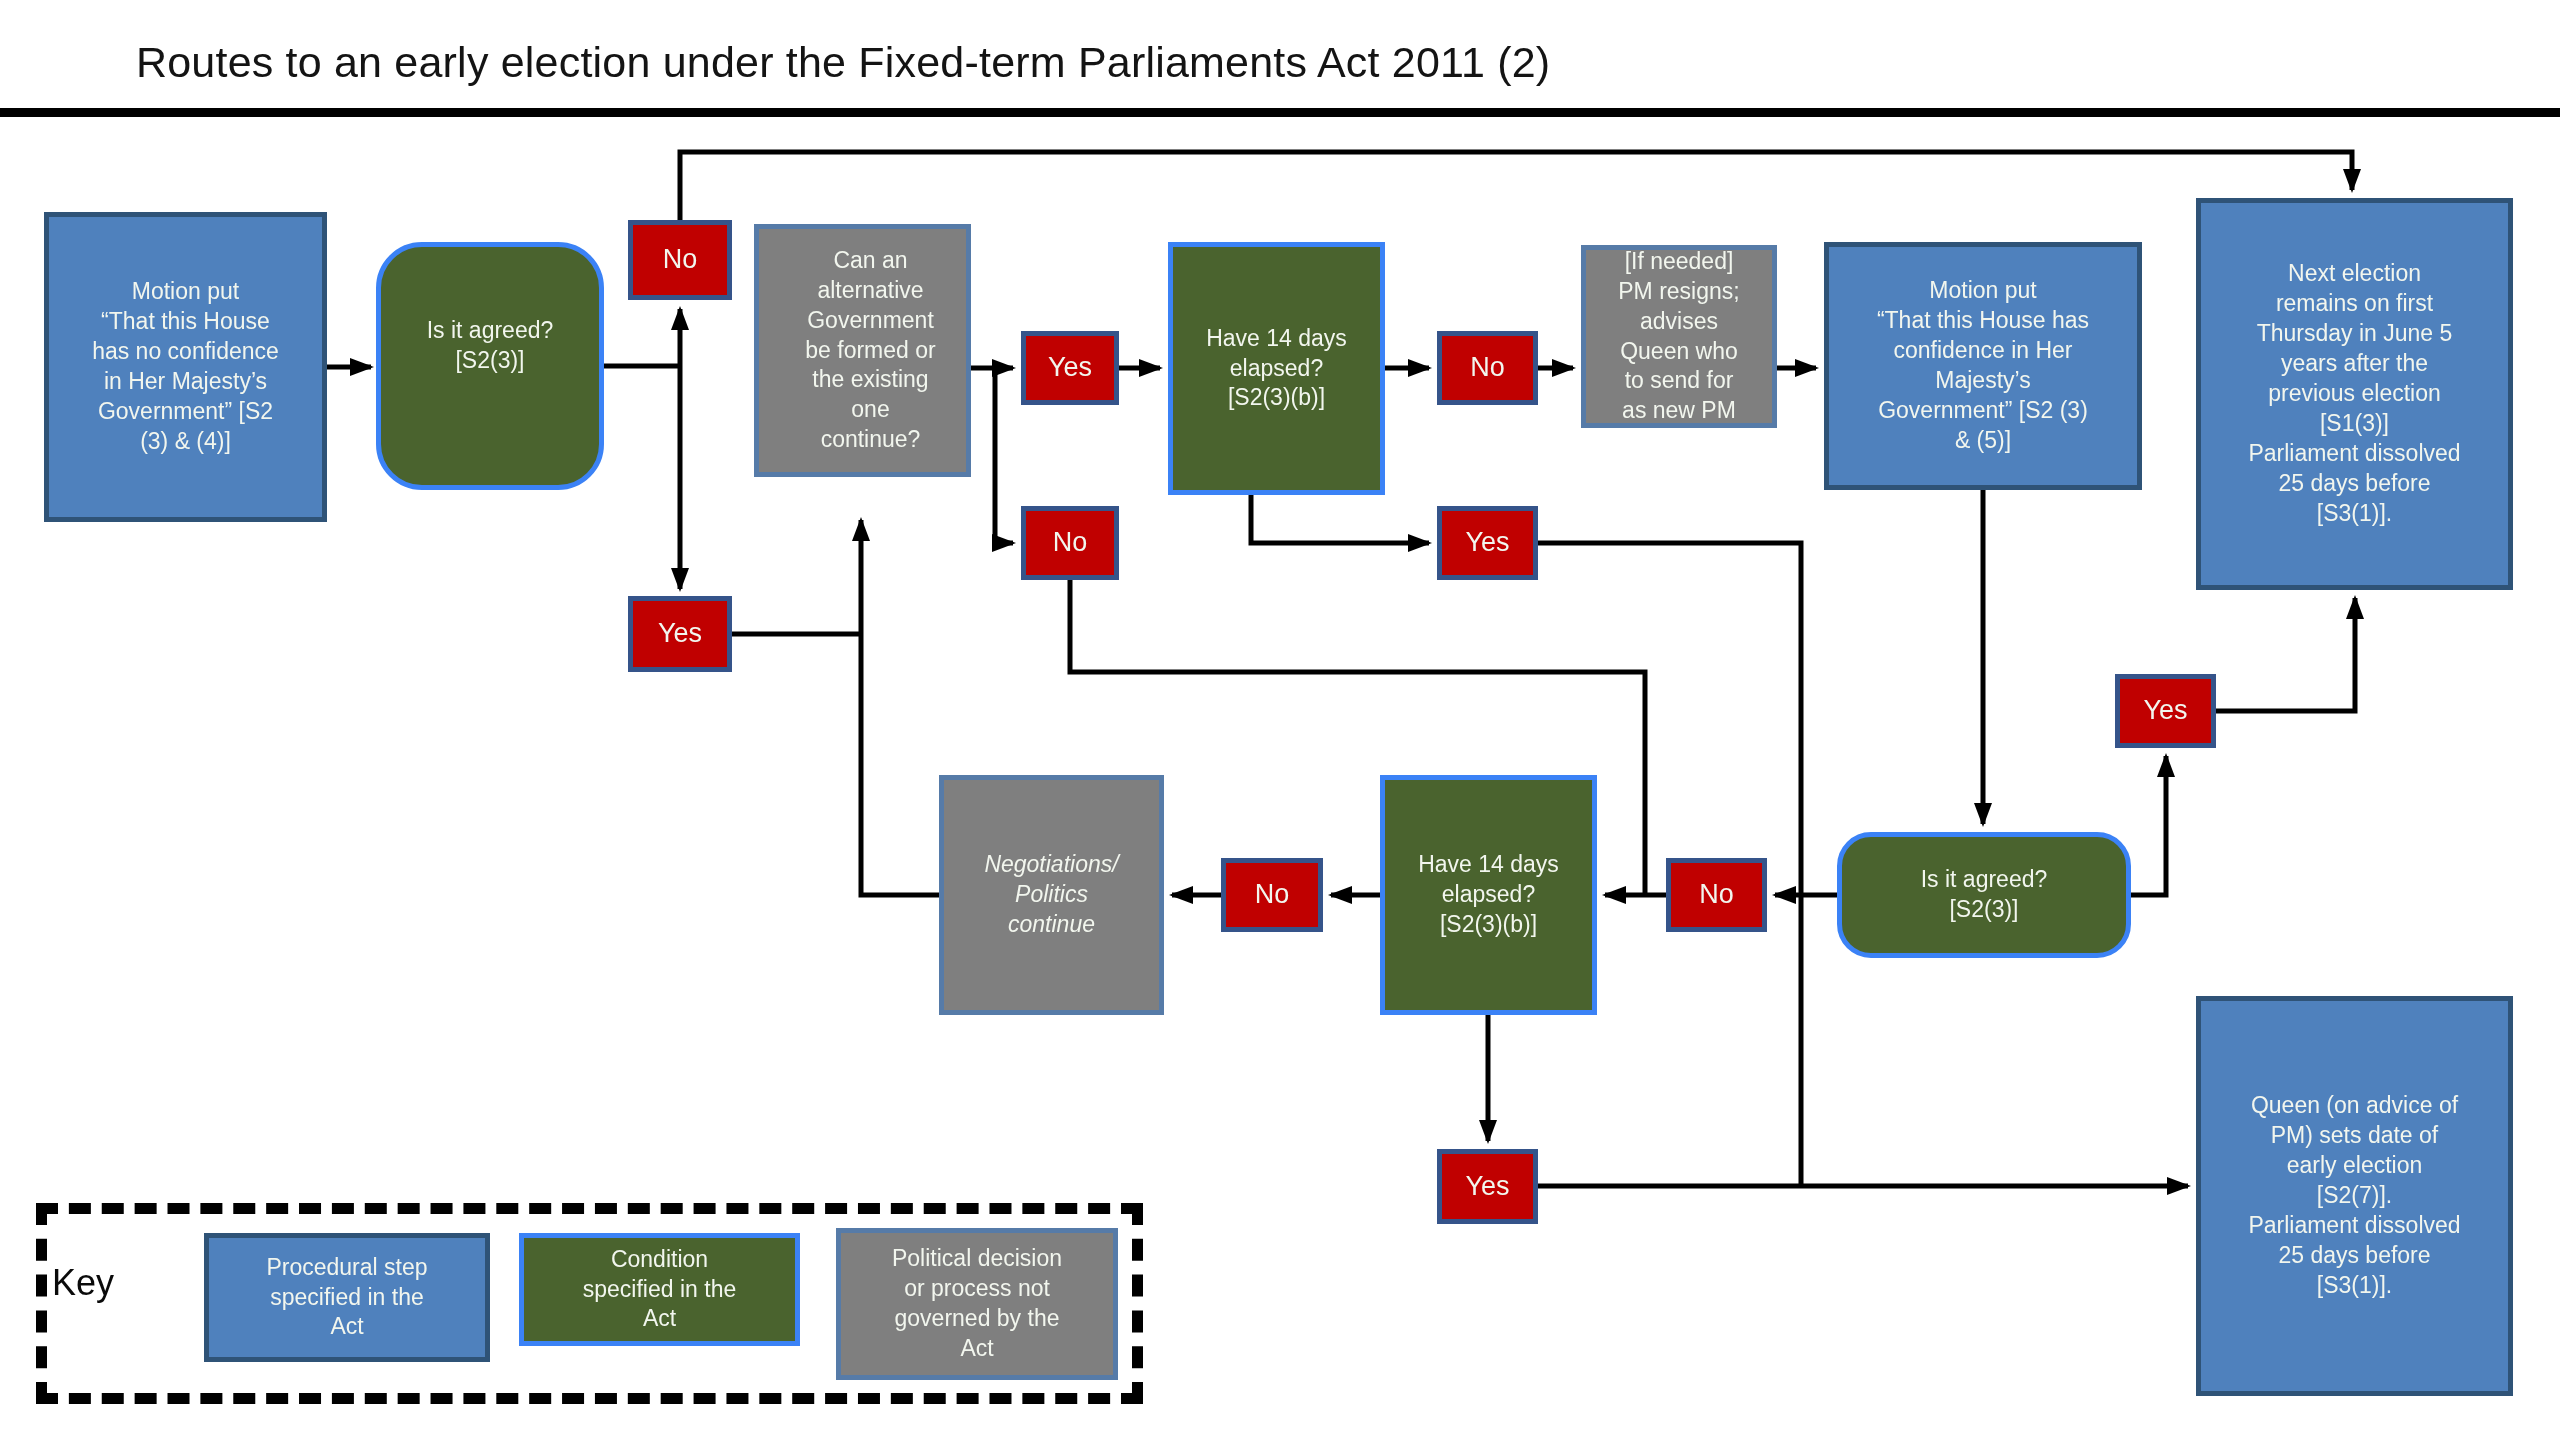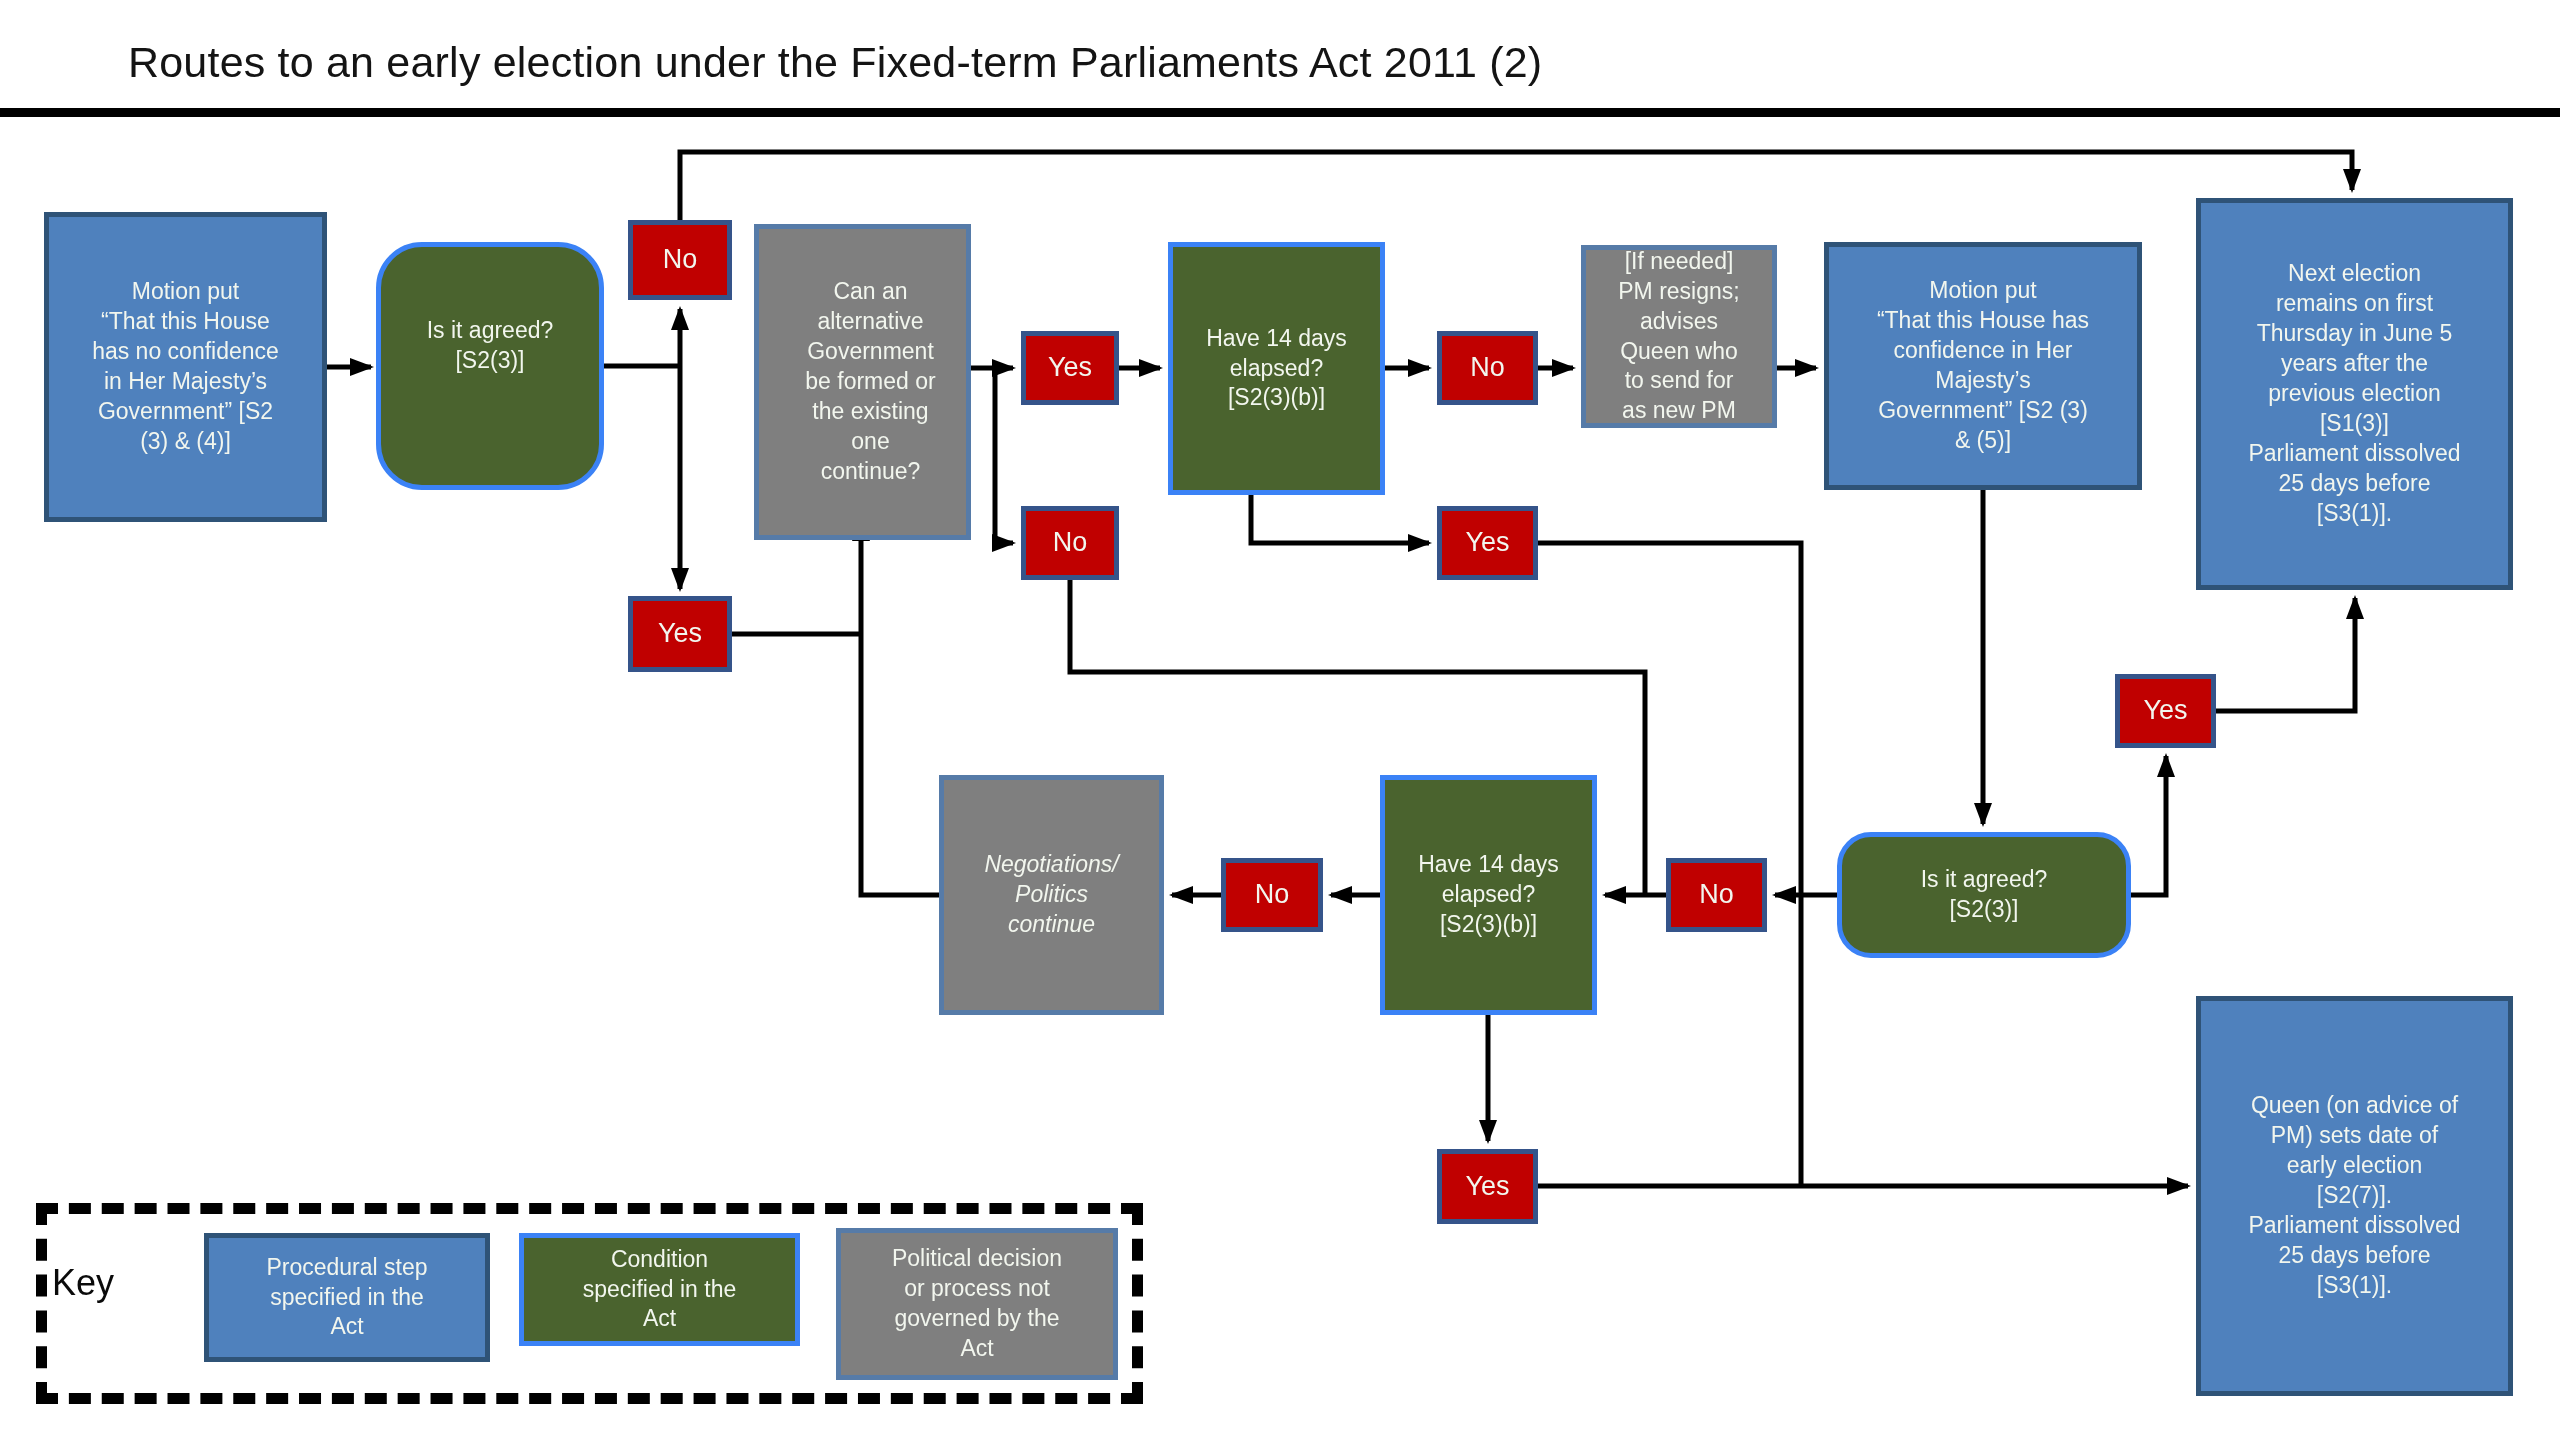--- a/index.html
+++ b/index.html
@@ -1,21 +1,21 @@
 <!DOCTYPE html>
 <html><head>
 <meta charset="utf-8">
 <style>
   html,body { margin:0; padding:0; background:#ffffff; }
   .stage {
     position:relative; width:2560px; height:1440px; background:#ffffff;
     font-family:"Liberation Sans", sans-serif; overflow:hidden;
   }
   .title {
-    position:absolute; left:128px; top:38px; font-size:43px; color:#141414;
+    position:absolute; left:136px; top:38px; font-size:43px; color:#141414;
     letter-spacing:0.2px;
   }
   .rule { position:absolute; left:0; top:108px; width:2560px; height:9px; background:#000; }
   .connectors { position:absolute; left:0; top:0; width:2560px; height:1440px; }
   .box {
     position:absolute; box-sizing:border-box;
     display:flex; align-items:center; justify-content:center;
     text-align:center; color:#f2f6ee; white-space:pre-line;
     font-size:23px; line-height:1.3;
   }
@@ -82,21 +82,21 @@
 Government” [S2
 (3) &amp; (4)]</div>
 
   <div class="box green rounded" style="left:376px; top:242px; width:228px; height:248px; padding-bottom:40px;">Is it agreed?
 [S2(3)]</div>
 
   <div class="box red" style="left:628px; top:220px; width:104px; height:80px;">No</div>
 
   <div class="box red" style="left:628px; top:596px; width:104px; height:76px;">Yes</div>
 
-  <div class="box gray" style="left:754px; top:224px; width:217px; height:316px;padding-left:16px;">Can an
+  <div class="box gray" style="left:754px; top:224px; width:217px; height:253px;padding-left:16px;">Can an
 alternative
 Government
 be formed or
 the existing
 one
 continue?</div>
 
   <div class="box red" style="left:1021px; top:331px; width:98px; height:74px;">Yes</div>
 
   <div class="box red" style="left:1021px; top:506px; width:98px; height:74px;">No</div>

